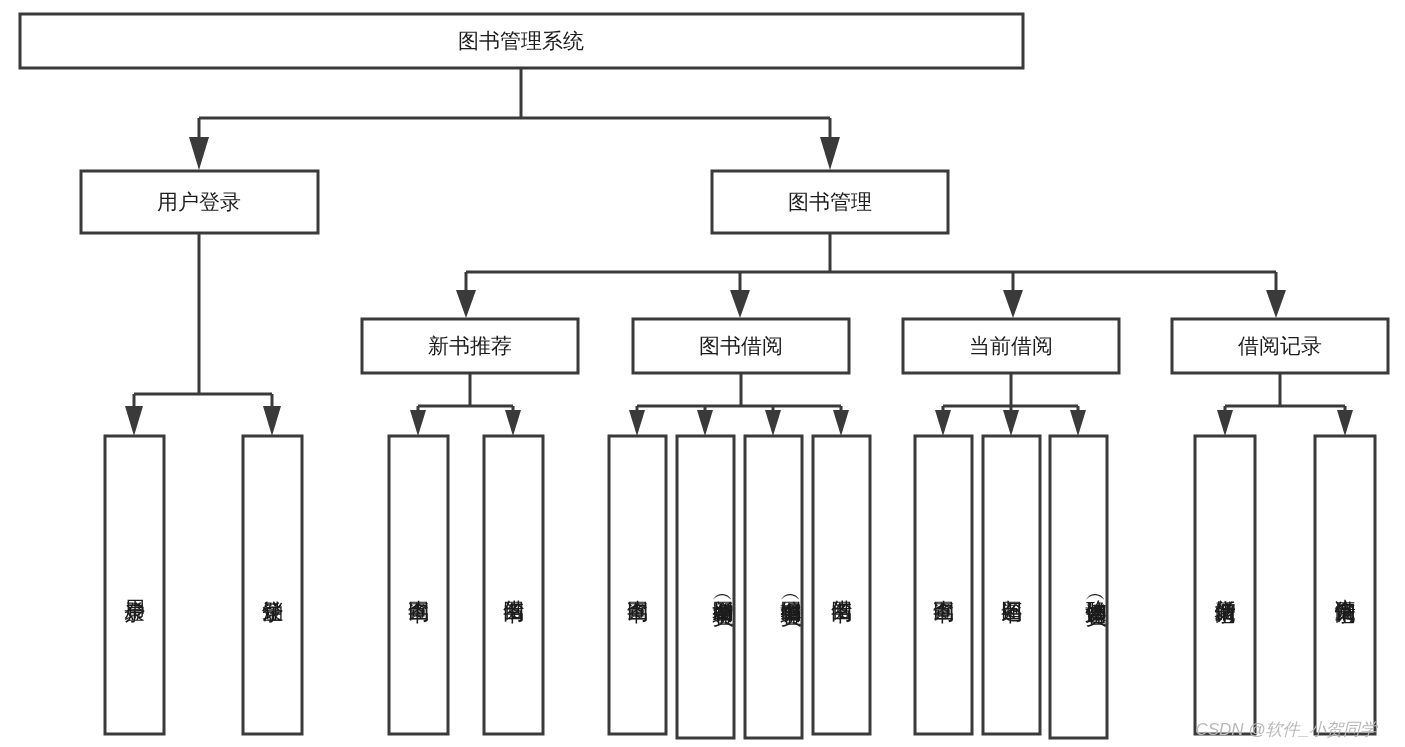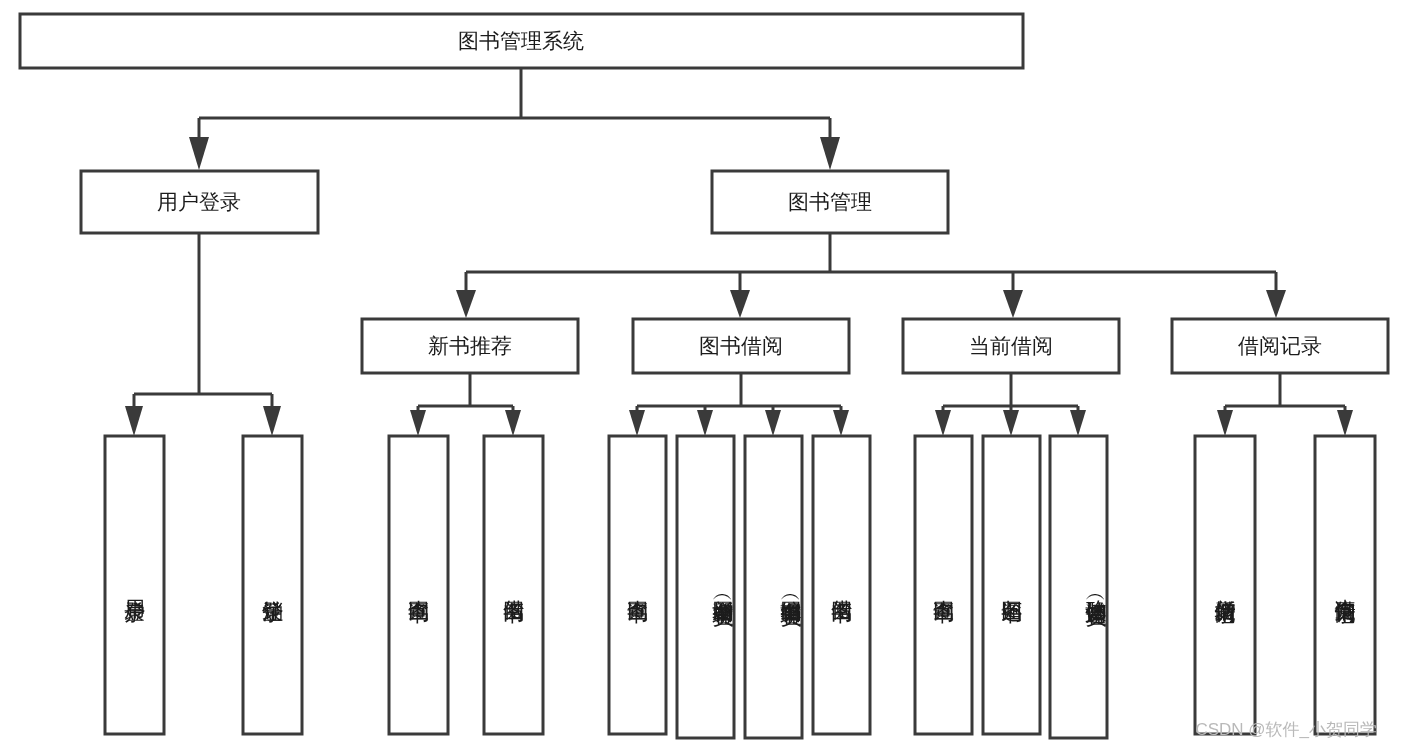--- a/index.html
+++ b/index.html
@@ -64,20 +64,21 @@
     pointer-events: none;
   }
   .watermark {
     position: absolute;
     right: 8px;
     bottom: 6px;
     font-family: "Liberation Sans", "DejaVu Sans", sans-serif;
     font-size: 17px;
     color: #b9b9b9;
     white-space: nowrap;
+    font-style: italic;
   }
 </style>
 </head>
 <body>
 
 <div id="diagram-root">
 
   <svg id="flow" viewBox="0 0 1405 747">
 
     <rect class="node-rect" x="20" y="14" width="1003" height="54"></rect>

